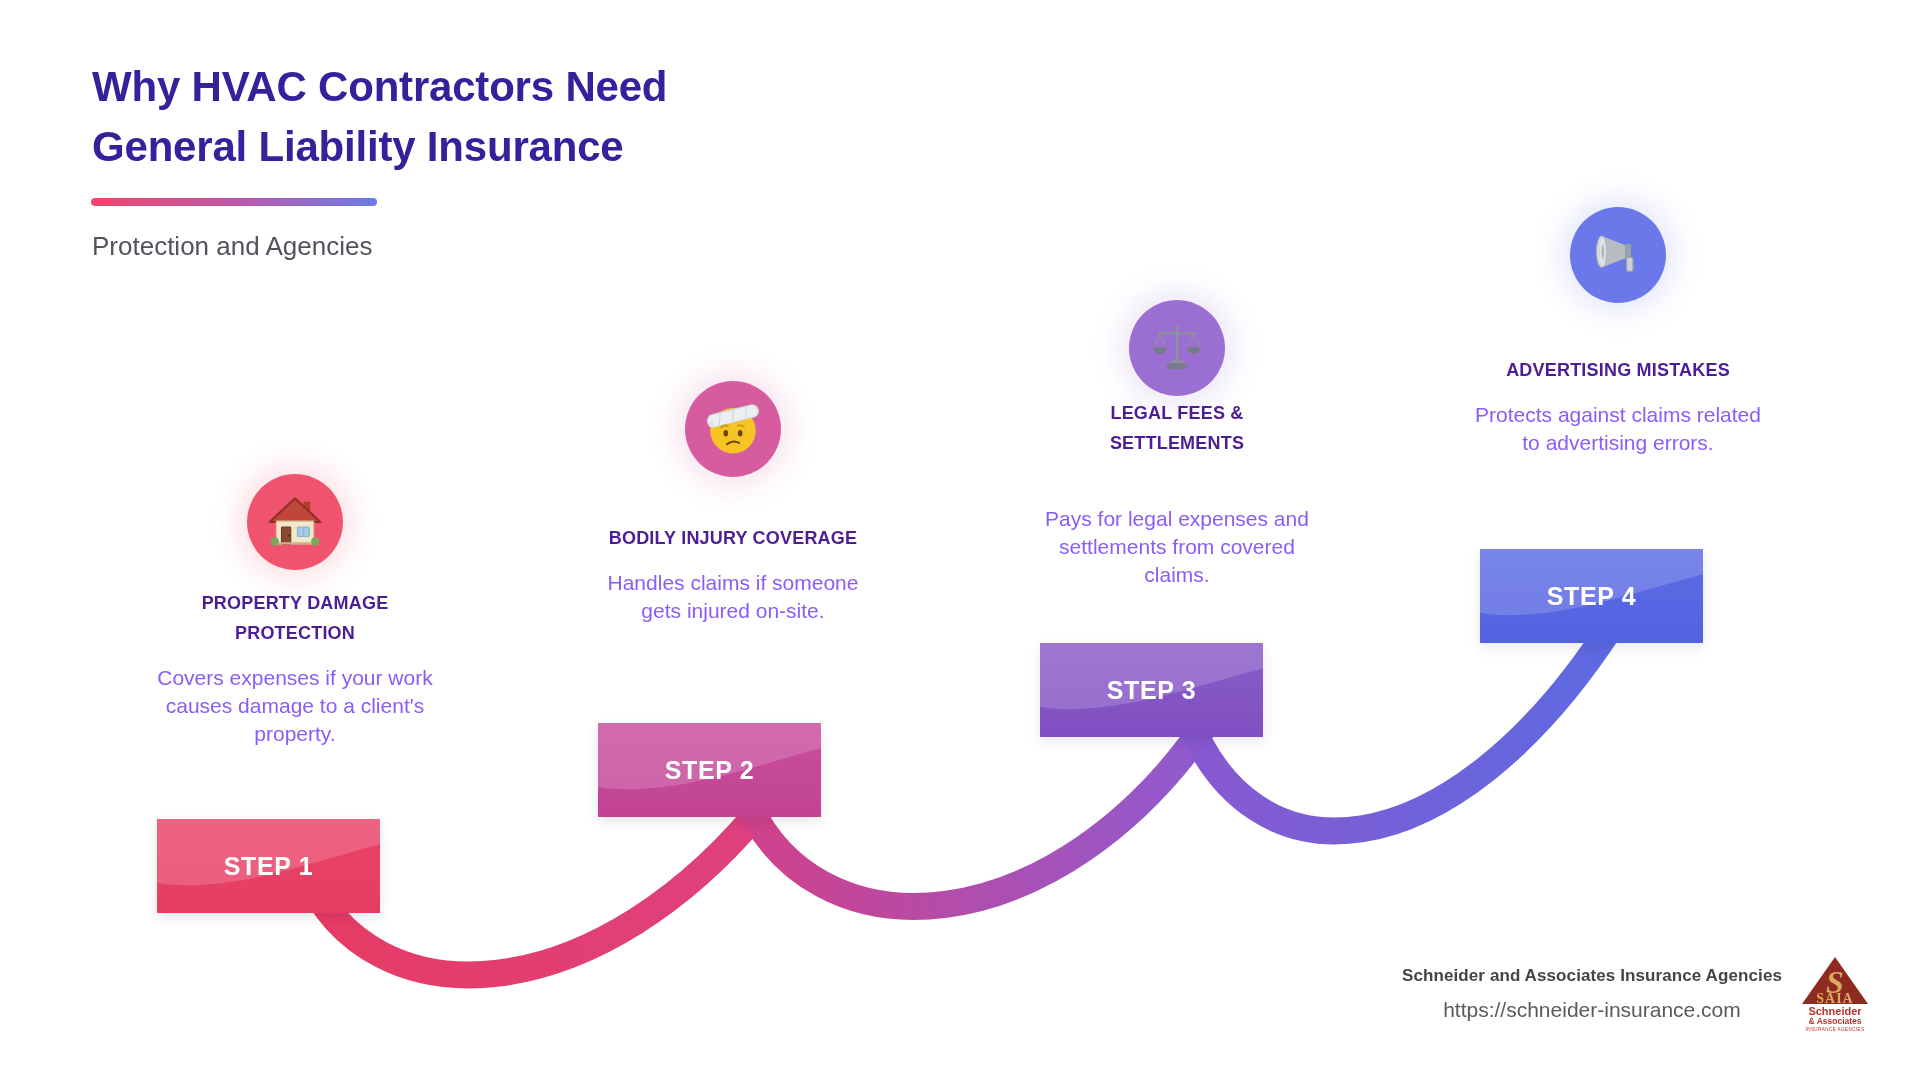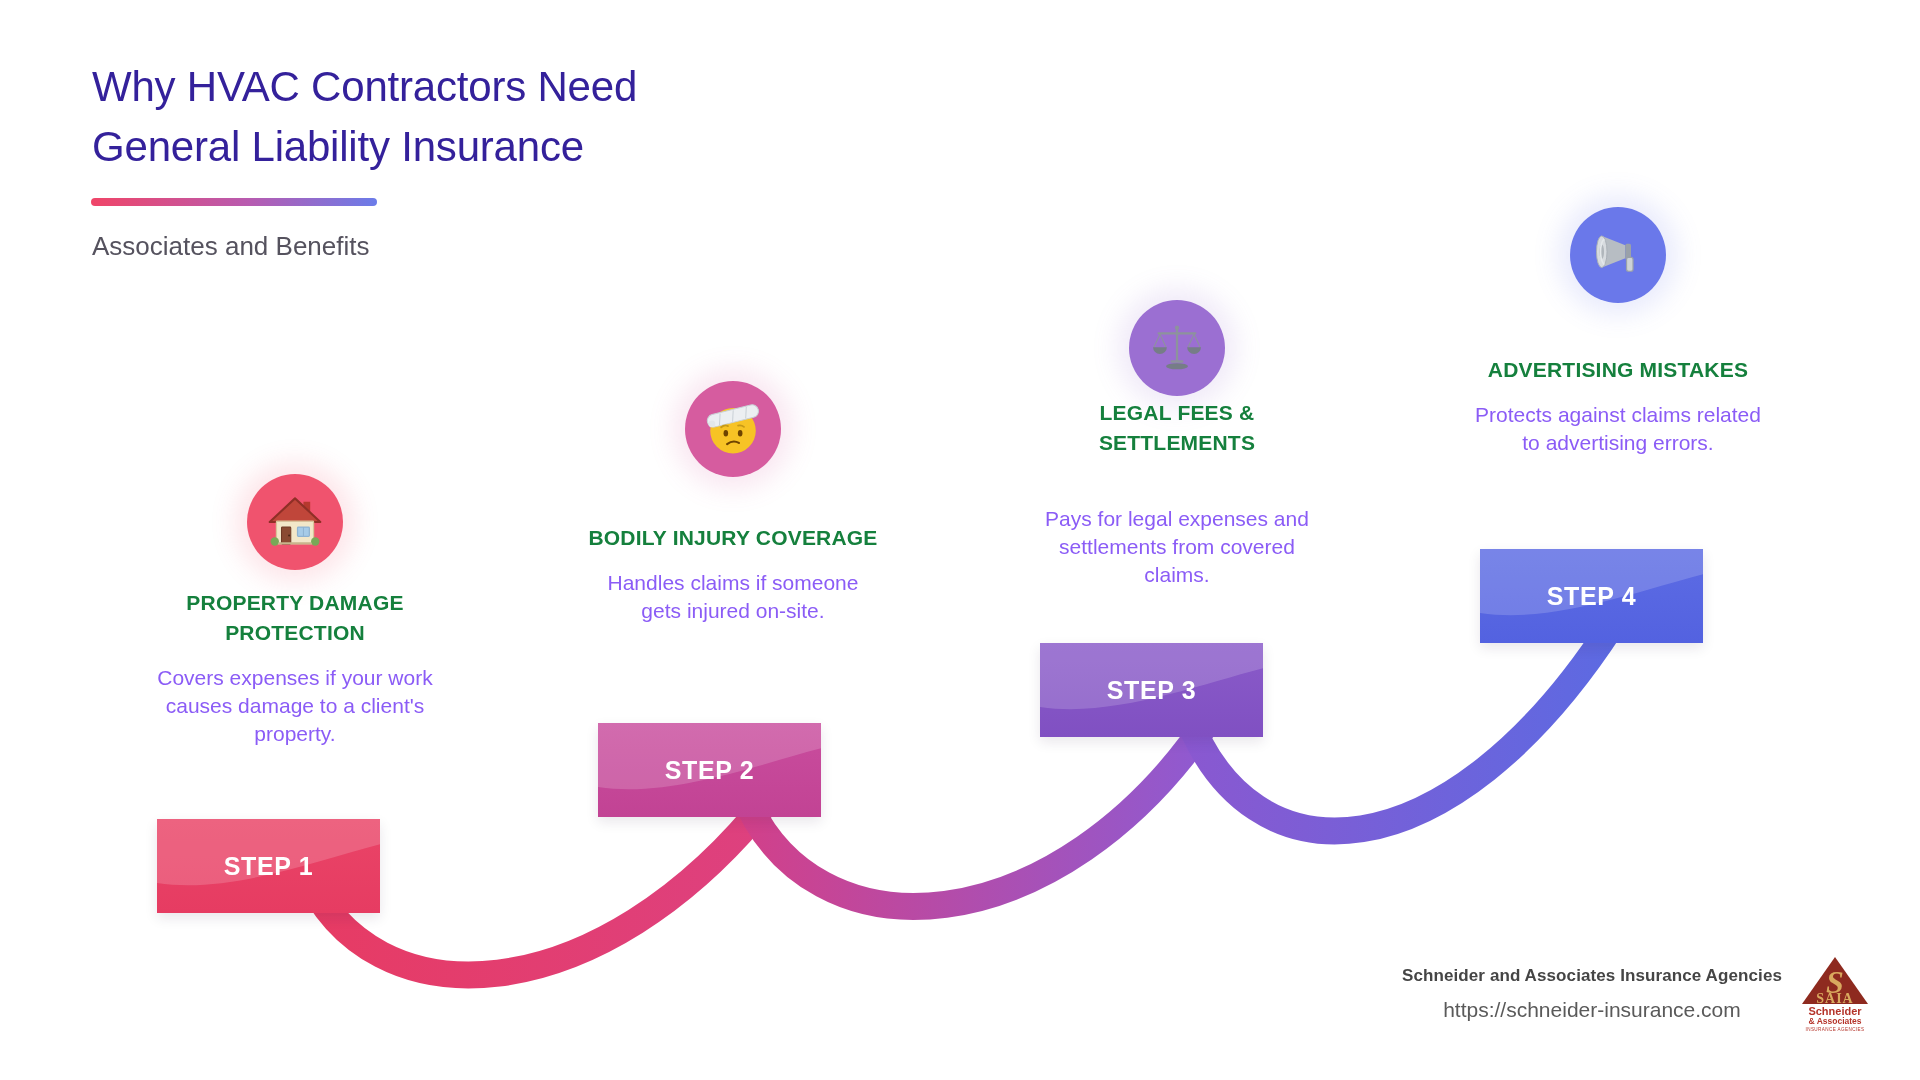--- a/index.html
+++ b/index.html
@@ -3,21 +3,21 @@
 <meta charset="utf-8">
 <style>
   html,body{margin:0;padding:0;}
   body{
     width:1920px;height:1080px;position:relative;overflow:hidden;
     background:#ffffff;font-family:"Liberation Sans",sans-serif;
   }
   
   .title{
     position:absolute;left:92px;top:57px;
-    font-size:42px;font-weight:normal;color:#34219b;line-height:60px;letter-spacing:-0.2px;
+    font-size:42px;font-weight:bold;color:#34219b;line-height:60px;letter-spacing:-0.2px;
   }
   .underline{
     position:absolute;left:91px;top:198px;width:286px;height:8px;border-radius:4px;
     background:linear-gradient(90deg,#f04568 0%,#b85bb0 55%,#6b7ce9 100%);
   }
   .subtitle{
     position:absolute;left:92px;top:231px;font-size:26px;color:#55525e;
   }
   
   .curves{position:absolute;left:0;top:0;z-index:1;}
@@ -32,21 +32,21 @@
   .card-4{left:1438px;top:207px;}
   .circle{
     width:96px;height:96px;border-radius:50%;
     display:flex;align-items:center;justify-content:center;flex:0 0 auto;
   }
   .circle-1{background:#f0536e;box-shadow:0 0 26px 12px rgba(240,83,110,0.15);}
   .circle-2{background:#d65c9f;box-shadow:0 0 26px 12px rgba(214,92,159,0.15);}
   .circle-3{background:#9b6fd2;box-shadow:0 0 26px 12px rgba(155,111,210,0.15);}
   .circle-4{background:#6a78ea;box-shadow:0 0 26px 12px rgba(106,120,234,0.15);}
   .card h3{
-    margin:0;font-size:21px;font-weight:bold;color:#15803d;line-height:30px;letter-spacing:0.2px;
+    margin:0;font-size:18px;font-weight:bold;color:#4c1d95;line-height:30px;letter-spacing:0.2px;
   }
   .card p{
     margin:16px 0 0;font-size:21px;color:#8b5cf6;line-height:28px;
   }
   .card-1 h3{margin-top:18px;max-width:280px;}
   .card-2 h3{margin-top:46px;max-width:350px;}
   .card-3 h3{margin-top:2px;max-width:230px;}
   .card-4 h3{margin-top:52px;max-width:350px;}
   .card-1 p{max-width:310px;}
   .card-2 p{max-width:280px;}
@@ -76,21 +76,21 @@
   .footer-logo{position:absolute;left:1799px;top:955px;width:72px;height:78px;z-index:3;}
 </style>
 </head>
 <body>
 
 <div class="title">
   <div>Why HVAC Contractors Need</div>
   <div>General Liability Insurance</div>
 </div>
 <div class="underline"></div>
-<div class="subtitle">Associates and Benefits</div>
+<div class="subtitle">Protection and Agencies</div>
 
 <svg class="curves" width="1920" height="1080" viewBox="0 0 1920 1080">
   <defs>
     <linearGradient id="g1" gradientUnits="userSpaceOnUse" x1="300" y1="0" x2="780" y2="0">
       <stop offset="0" stop-color="#e73b63"></stop>
         <stop offset="1" stop-color="#dd4180"></stop>
     </linearGradient>
     <linearGradient id="g2" gradientUnits="userSpaceOnUse" x1="740" y1="0" x2="1215" y2="0">
       <stop offset="0" stop-color="#d24089"></stop>
         <stop offset="1" stop-color="#8d5bd3"></stop>

